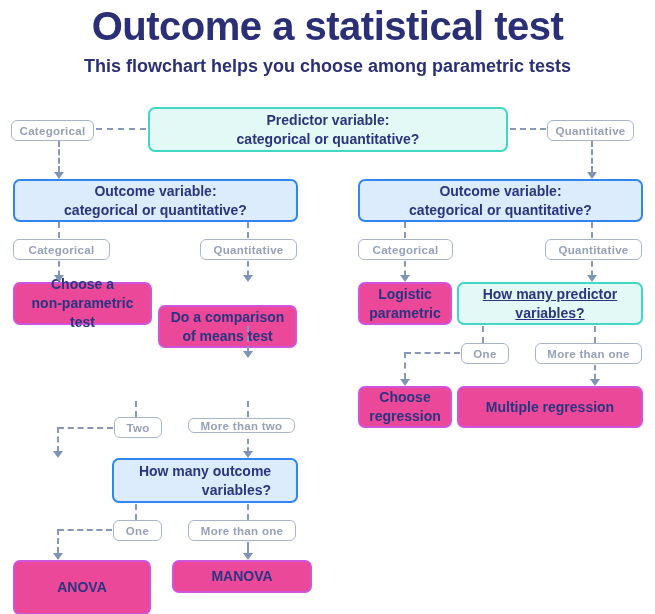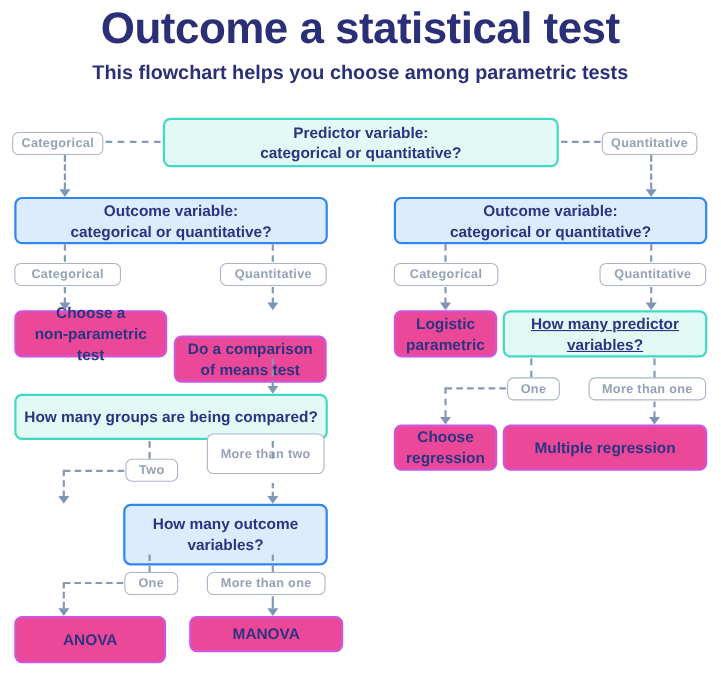--- a/index.html
+++ b/index.html
@@ -56,43 +56,42 @@
   <div class="box pink" style="left:13px;top:282px;width:139px;height:43px;">Choose a
 non-parametric test</div>
   <div class="box pink" style="left:158px;top:282px;width:139px;height:43px;margin-top:23px;">Do a comparison
 of means test</div>
 
   <div class="box pink" style="left:358px;top:282px;width:94px;height:43px;">Logistic
 parametric</div>
   <div class="box teal" style="left:457px;top:282px;width:186px;height:43px;text-decoration:underline;">How many predictor
 variables?</div>
 
-  <div class="box teal" style="left:13px;top:358px;width:285px;height:42px;">How many groups are being compared?</div>
 
-  <div class="box blue" style="left:112px;top:458px;width:186px;height:56px;">How many outcome
+  <div class="box blue" style="left:112px;top:458px;width:186px;height:45px;text-align:right;">How many outcome
 variables?</div>
 
-  <div class="box pink" style="left:13px;top:560px;width:138px;height:43px;">ANOVA</div>
+  <div class="box pink" style="left:13px;top:560px;width:138px;height:55px;">ANOVA</div>
   <div class="box pink" style="left:172px;top:560px;width:140px;height:33px;">MANOVA</div>
 
   <div class="box pink" style="left:358px;top:386px;width:94px;height:42px;">Choose
 regression</div>
   <div class="box pink" style="left:457px;top:386px;width:186px;height:42px;">Multiple regression</div>
 
   <div class="tag" style="left:11px;top:120px;width:83px;height:21px;">Categorical</div>
   <div class="tag" style="left:547px;top:120px;width:87px;height:21px;">Quantitative</div>
 
   <div class="tag" style="left:13px;top:239px;width:97px;height:21px;">Categorical</div>
   <div class="tag" style="left:200px;top:239px;width:97px;height:21px;">Quantitative</div>
 
   <div class="tag" style="left:358px;top:239px;width:95px;height:21px;">Categorical</div>
   <div class="tag" style="left:545px;top:239px;width:97px;height:21px;">Quantitative</div>
 
   <div class="tag" style="left:114px;top:417px;width:48px;height:21px;">Two</div>
-  <div class="tag" style="left:188px;top:394px;width:107px;height:37px;">More than two</div>
+  <div class="tag" style="left:188px;top:418px;width:107px;height:15px;">More than two</div>
 
   <div class="tag" style="left:113px;top:520px;width:49px;height:21px;">One</div>
   <div class="tag" style="left:188px;top:520px;width:108px;height:21px;">More than one</div>
 
   <div class="tag" style="left:461px;top:343px;width:48px;height:21px;">One</div>
   <div class="tag" style="left:535px;top:343px;width:107px;height:21px;">More than one</div>
 
   <div class="hline" style="left:96px;top:128px;width:50px;"></div>
   <div class="hline" style="left:510px;top:128px;width:36px;"></div>
   <div class="hline" style="left:58px;top:427px;width:55px;"></div>

